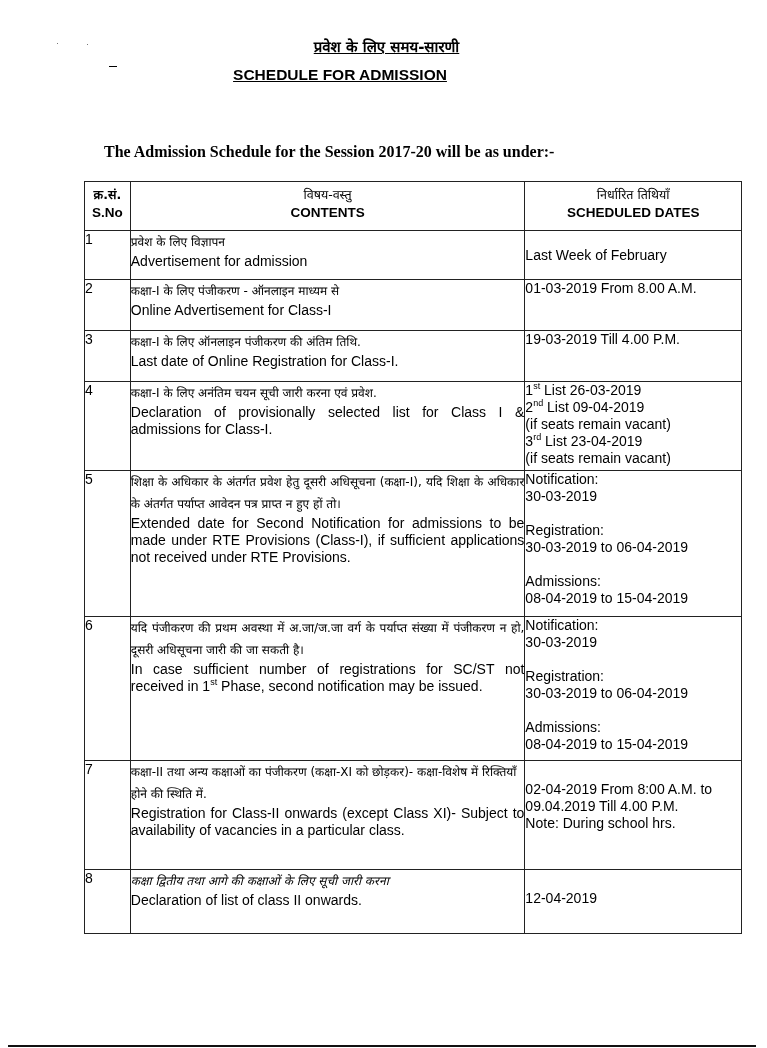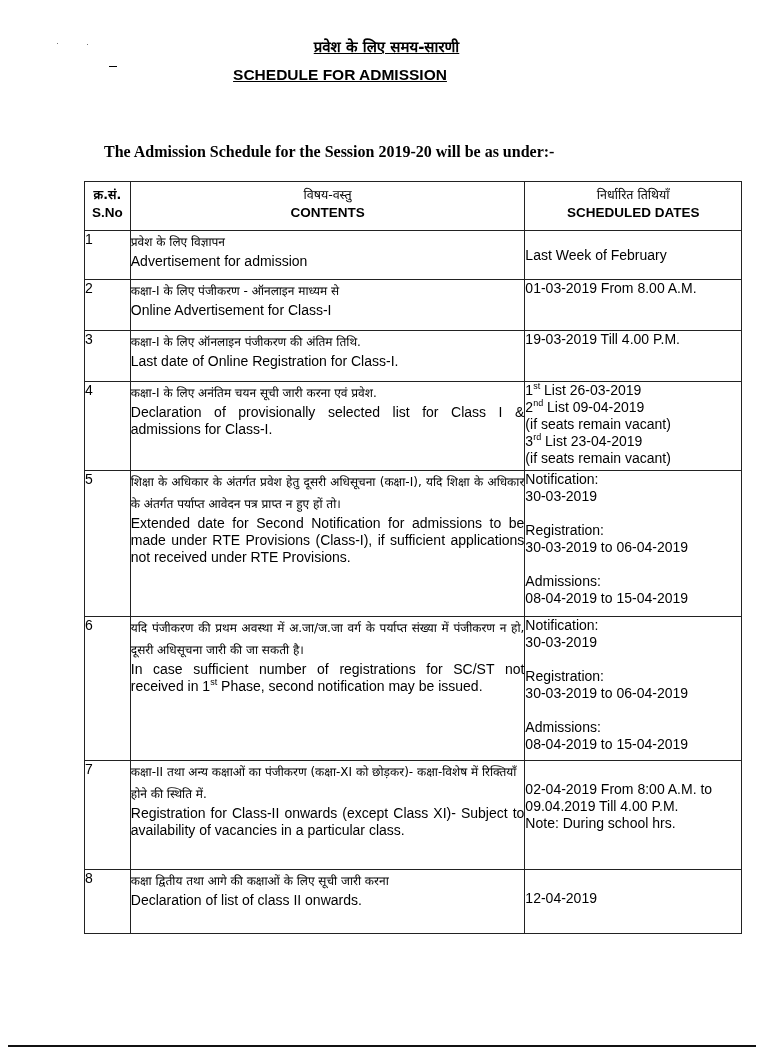--- a/index.html
+++ b/index.html
@@ -45,21 +45,21 @@
 <body>
 
 <div class="page">
   <div class="speck" style="left:57px;top:43px;"></div>
   <div class="speck" style="left:87px;top:44px;"></div>
   <div class="dash-mark"></div>
 
   <div class="title-hi"><span>प्रवेश  के लिए समय-सारणी</span></div>
   <div class="title-en"><span>SCHEDULE FOR ADMISSION</span></div>
 
-  <div class="intro-en">The Admission Schedule for the Session 2019-20 will be as under:-</div>
+  <div class="intro-en">The Admission Schedule for the Session 2017-20 will be as under:-</div>
 
   <table class="sched">
     <thead>
       <tr style="height:49px;padding-left:44px;">
         <th class="c-sno">
           <span class="hi-head" style="font-weight:bold;">क्र.सं.</span>
           <span>S.No</span>
         </th>
         <th class="c-content">
           <span class="hi-head">विषय-वस्तु</span>
@@ -166,21 +166,21 @@
         <td class="date" style="padding-top:20px;">
           <div>02-04-2019 From 8:00 A.M. to</div>
           <div>09.04.2019 Till 4.00 P.M.</div>
           <div>Note: During school hrs.</div>
         </td>
       </tr>
 
       <tr style="height:64px;">
         <td class="sno">8</td>
         <td class="content">
-          <div class="hi" style="text-align:justify;">कक्षा द्वितीय तथा आगे की कक्षाओं के लिए सूची जारी करना</div>
+          <div class="hi" style="text-align:justify;font-style:italic;">कक्षा द्वितीय तथा आगे की कक्षाओं के लिए सूची जारी करना</div>
           <div class="en">Declaration of list of class II onwards.</div>
         </td>
         <td class="date" style="padding-top:20px;">
           <div>12-04-2019</div>
         </td>
       </tr>
     </tbody>
   </table>
 
   <div class="bottom-rule"></div>

